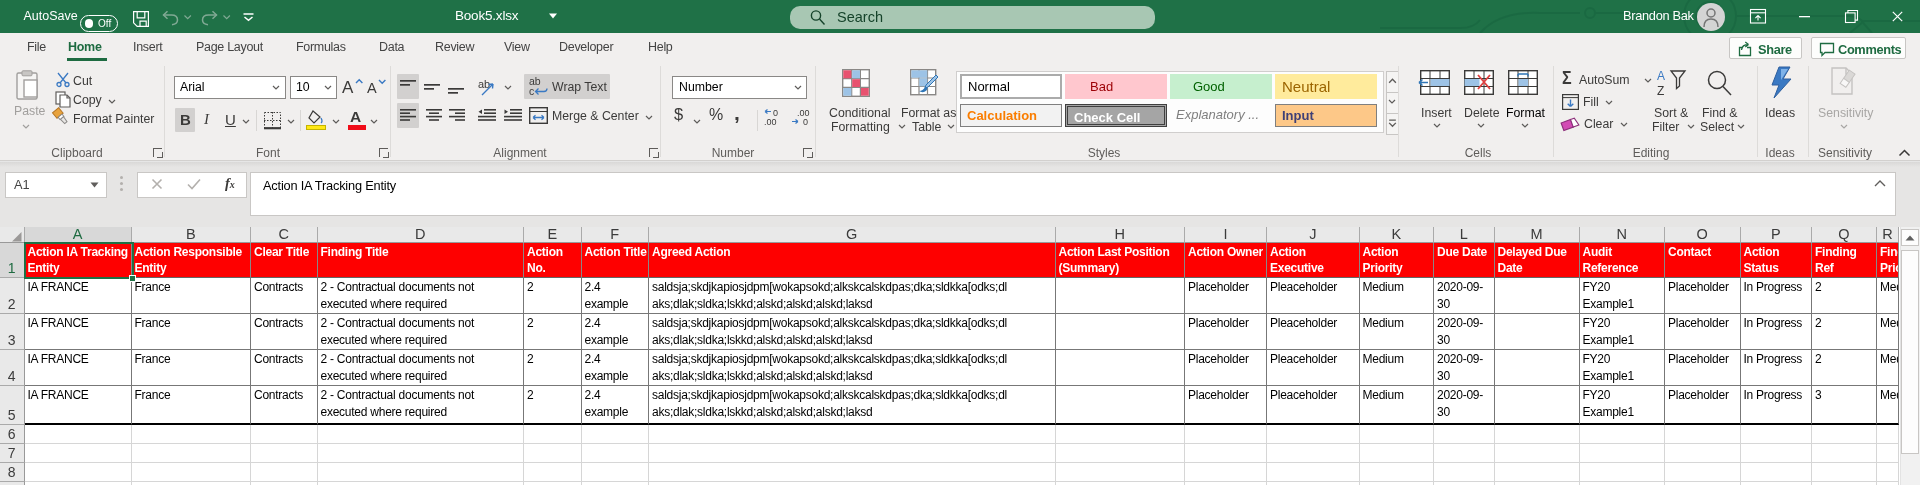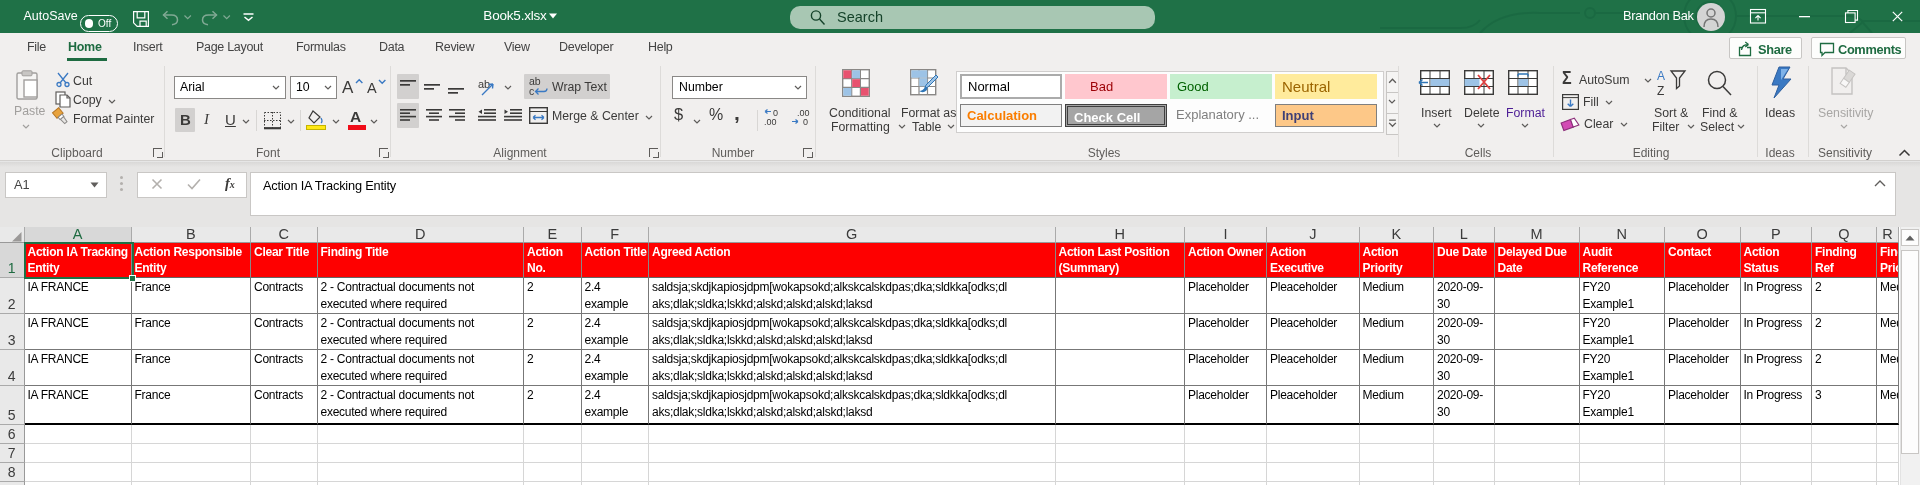--- a/index.html
+++ b/index.html
@@ -47,21 +47,21 @@
     </svg>
 <svg class="abs" style="left:201px;top:10px" width="34" height="16" viewBox="0 0 34 16" fill="none" stroke="#80a994" stroke-width="1.5">
 <path d="M15.5 5 H7.5 q-6 0 -6 5 q0 4 5.5 4.8"></path>
       <path d="M11.5 1.2 L15.5 5 L11.5 8.8"></path>
 <path d="M22.5 5.5 l3.2 3.2 l3.2 -3.2" stroke-width="1.2"></path>
     </svg>
 <svg class="abs" style="left:242.5px;top:13px" width="11" height="8" viewBox="0 0 11 8" fill="none" stroke="#fff" stroke-width="1.5">
 <path d="M0.5 1 h10"></path>
       <path d="M1.5 4 l4 3.3 l4 -3.3"></path>
     </svg>
-<div class="abs" style="left:455px;top:7.5px;width:120px;text-align:center;font-size:13.5px;letter-spacing:-0.2px">Book5.xlsx</div>
+<div class="abs" style="left:455px;top:7.5px;width:120px;font-size:13.5px;letter-spacing:-0.2px">Book5.xlsx</div>
 <svg class="abs" style="left:549px;top:13px" width="8" height="6" viewBox="0 0 8 6" fill="#fff">
       <path d="M0 0.5 h8 l-4 5 z"></path>
     </svg>
 <div class="abs" style="left:790px;top:5.5px;width:365px;height:23px;background:#a8c7b3;border-radius:10px">
  <svg class="abs" style="left:19px;top:3.5px" width="17" height="17" viewBox="0 0 17 17" fill="none" stroke="#15432a" stroke-width="1.4">
  <circle cx="7" cy="6.5" r="4.6"></circle>
         <path d="M10.5 10 L15.5 15.5"></path>
       </svg>
  <div class="abs" style="left:47px;top:3px;font-size:14.5px;color:#15432a">Search</div>
 </div>
@@ -331,25 +331,25 @@
 <path d="M15 18 q-2 4 -6 4 q3 2 6 0.5 q2 -1 2.5 -3" fill="#2e75b6"></path>
     </svg>
     <div class="btxt" style="left:901px;top:45px;color:#3b3a39">Format as</div>
     <div class="btxt" style="left:912px;top:59px;color:#3b3a39">Table</div>
     <svg class="abs" style="left:947px;top:63px" width="8.0" height="5.0" viewBox="0 0 8 5" fill="none">
       <path d="M1 1 L4 4 L7 1" stroke="#5e5c5a" stroke-width="1.2"></path>
     </svg>
     <div class="abs" style="left:956px;top:10px;width:428px;height:62px;background:#fdfdfd;border:1px solid #d0cecd"></div>
     <div class="abs" style="left:960px;top:13px;width:102px;height:25px;background:#fff;color:#000;border:2px solid #ababab;font-size:13px;line-height:23px;padding-left:6px;overflow:hidden;white-space:nowrap;line-height:21px">Normal</div>
     <div class="abs" style="left:1065px;top:13px;width:102px;height:25px;background:#ffc7ce;color:#9c0006;border:1px solid #ffc7ce;font-size:13px;line-height:23px;padding-left:24px;overflow:hidden;white-space:nowrap">Bad</div>
-    <div class="abs" style="left:1170px;top:13px;width:102px;height:25px;background:#c6efce;color:#006100;border:1px solid #c6efce;font-size:13px;line-height:23px;padding-left:6px;overflow:hidden;white-space:nowrap">Good</div>
+    <div class="abs" style="left:1170px;top:13px;width:102px;height:25px;background:#c6efce;color:#006100;border:1px solid #c6efce;font-size:13px;line-height:23px;padding-left:22px;overflow:hidden;white-space:nowrap">Good</div>
     <div class="abs" style="left:1275px;top:13px;width:102px;height:25px;background:#ffeb9c;color:#9c6500;border:1px solid #ffeb9c;font-size:15px;line-height:23px;padding-left:6px;overflow:hidden;white-space:nowrap">Neutral</div>
     <div class="abs" style="left:960px;top:43px;width:102px;height:23px;background:#f2f2f2;color:#fa7d00;border:1px solid #7f7f7f;font-size:13px;line-height:21px;padding-left:6px;overflow:hidden;white-space:nowrap;font-weight:bold">Calculation</div>
     <div class="abs" style="left:1065px;top:43px;width:102px;height:23px;background:#a5a5a5;color:#ffffff;border:3px double #3f3f3f;font-size:13px;line-height:21px;padding-left:6px;overflow:hidden;white-space:nowrap;font-weight:bold">Check Cell</div>
-    <div class="abs" style="left:1170px;top:43px;width:102px;height:23px;background:#fdfdfd;color:#7f7f7f;border:0 solid transparent;font-size:13px;line-height:21px;padding-left:6px;overflow:hidden;white-space:nowrap;">Explanatory ...</div>
+    <div class="abs" style="left:1170px;top:43px;width:102px;height:23px;background:#fdfdfd;color:#7f7f7f;border:0 solid transparent;font-size:13px;line-height:21px;padding-left:6px;overflow:hidden;white-space:nowrap;font-style:italic">Explanatory ...</div>
     <div class="abs" style="left:1275px;top:43px;width:102px;height:23px;background:#fdc888;color:#3f3f76;border:1px solid #7f7f7f;font-size:13px;line-height:21px;padding-left:6px;overflow:hidden;white-space:nowrap;font-weight:bold">Input</div>
     <div class="abs" style="left:1386px;top:10px;width:13px;height:64px;border:1px solid #c8c6c4;background:#f5f4f3"></div>
     <svg class="abs" style="left:1388px;top:17px" width="9" height="6" viewBox="0 0 8 5" fill="none">
       <path d="M1 4 L4 1 L7 4" stroke="#5e5c5a" stroke-width="1.2"></path>
     </svg>
     <div class="abs" style="left:1386px;top:31px;width:13px;height:1px;background:#c8c6c4"></div>
     <svg class="abs" style="left:1388px;top:38px" width="8.0" height="5.0" viewBox="0 0 8 5" fill="none">
       <path d="M1 1 L4 4 L7 1" stroke="#5e5c5a" stroke-width="1.2"></path>
     </svg>
     <div class="abs" style="left:1386px;top:52px;width:13px;height:1px;background:#c8c6c4"></div>
@@ -371,21 +371,21 @@
       <path d="M14 5 l12 14 M26 5 L14 19" stroke="#e03e3e" stroke-width="1.8" fill="none"></path>
     </svg>
     <svg class="abs" style="left:1508px;top:9px" width="30" height="25" viewBox="0 0 30 25">
 <rect x="0.7" y="0.7" width="28.6" height="23.6" fill="#fff" stroke="#3b3a39" stroke-width="1.4"></rect>
 <path d="M0.7 8.5 h28.6 M0.7 16.5 h28.6 M10 0.7 v24 M20 0.7 v24" stroke="#3b3a39" stroke-width="1"></path>
       <rect x="10.5" y="9" width="9.5" height="7" fill="#9dc3e6"></rect>
       <path d="M10 -3 h10 M10 -3 v2.5 M20 -3 v2.5" stroke="#2e75b6" stroke-width="1.3" fill="none" transform="translate(0,7)"></path>
     </svg>
     <div class="btxt" style="left:1421px;top:45px;color:#3b3a39">Insert</div>
     <div class="btxt" style="left:1464px;top:45px;color:#3b3a39">Delete</div>
-    <div class="btxt" style="left:1506px;top:45px;color:#4c1d95">Format</div>
+    <div class="btxt" style="left:1506px;top:45px;color:#000000">Format</div>
     <svg class="abs" style="left:1433px;top:62px" width="8.0" height="5.0" viewBox="0 0 8 5" fill="none">
       <path d="M1 1 L4 4 L7 1" stroke="#5e5c5a" stroke-width="1.2"></path>
     </svg>
     <svg class="abs" style="left:1477px;top:62px" width="8.0" height="5.0" viewBox="0 0 8 5" fill="none">
       <path d="M1 1 L4 4 L7 1" stroke="#5e5c5a" stroke-width="1.2"></path>
     </svg>
     <svg class="abs" style="left:1521px;top:62px" width="8.0" height="5.0" viewBox="0 0 8 5" fill="none">
       <path d="M1 1 L4 4 L7 1" stroke="#5e5c5a" stroke-width="1.2"></path>
     </svg>
     <div class="gsep" style="left:1553px"></div>

